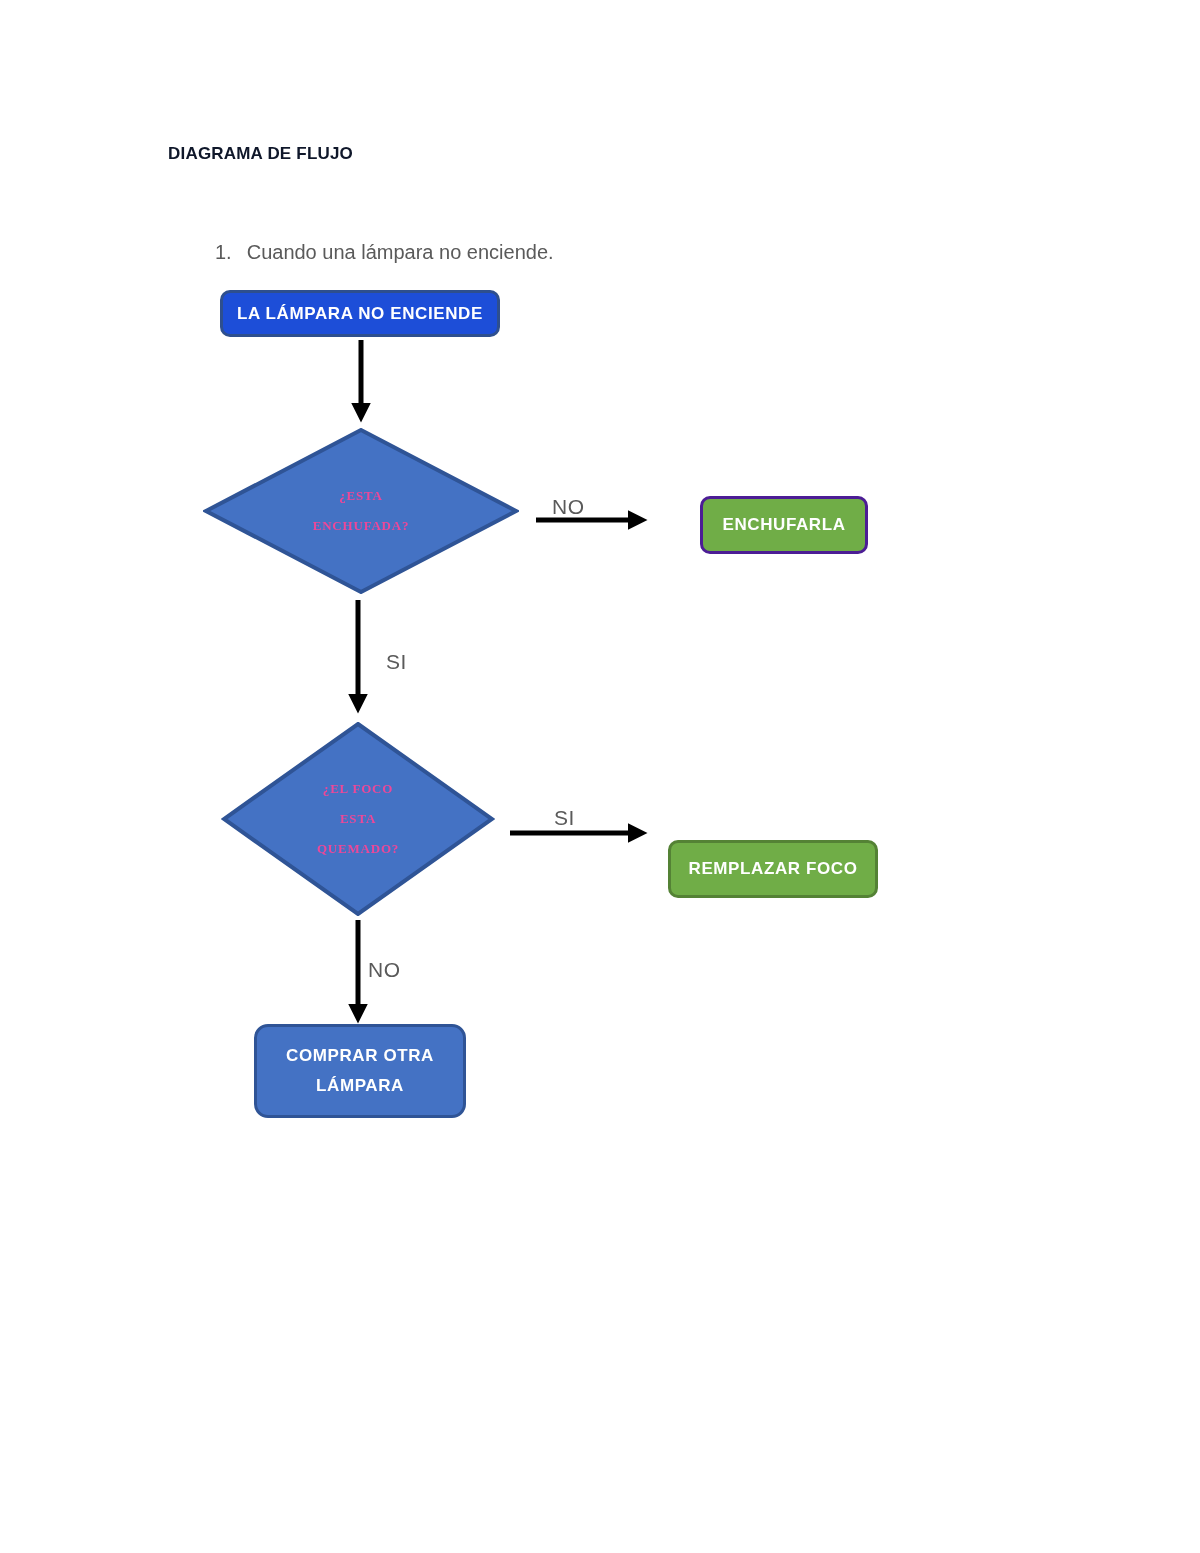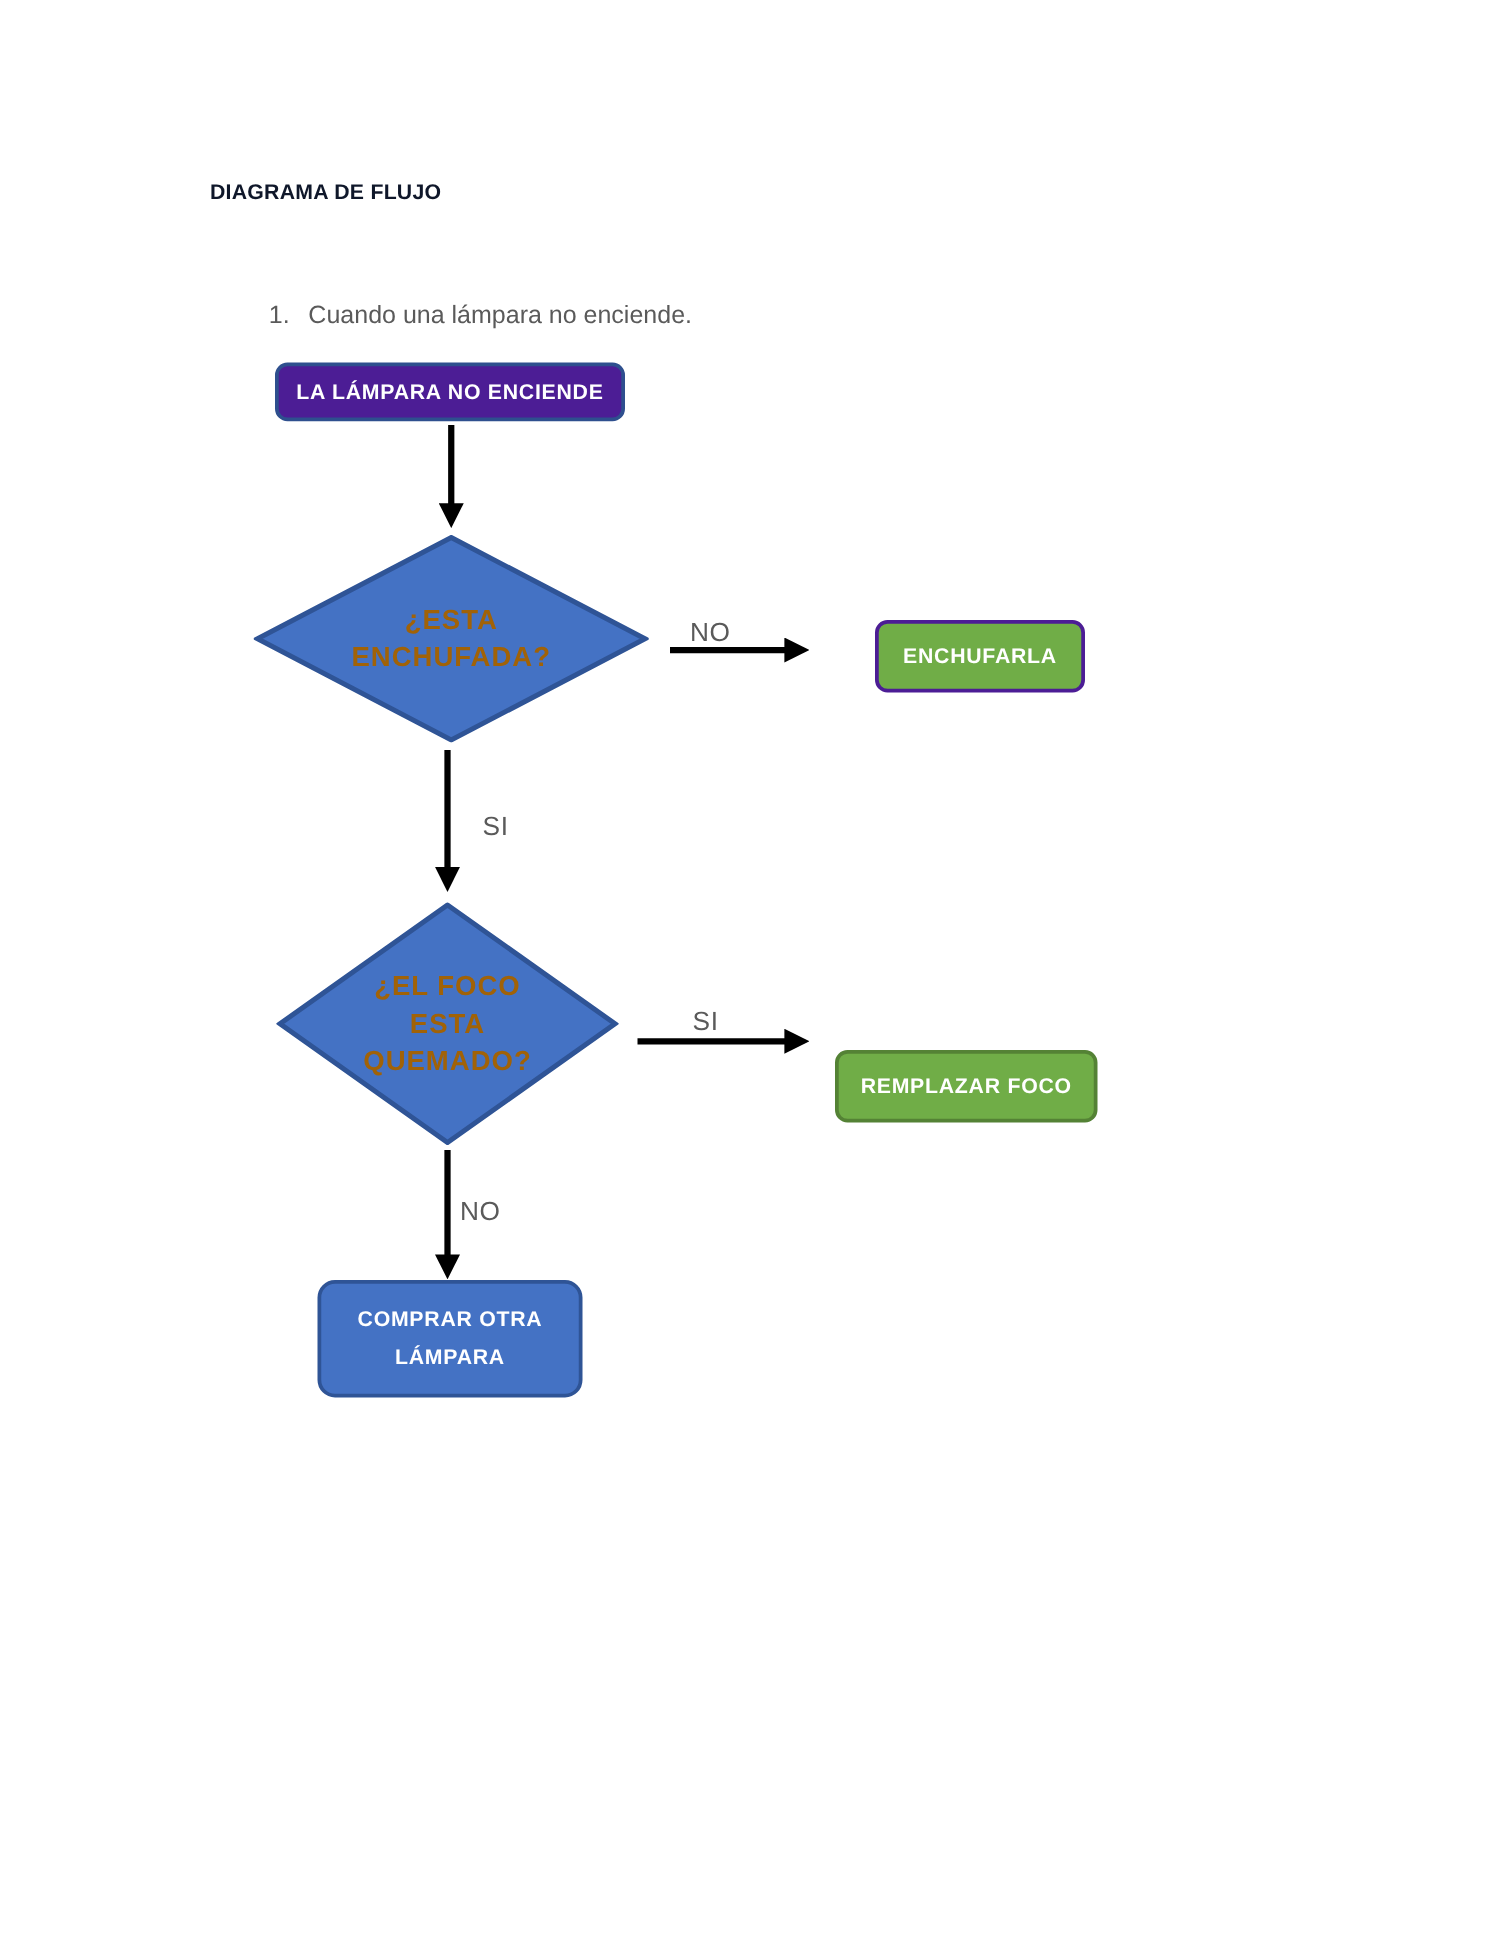--- a/index.html
+++ b/index.html
@@ -37,21 +37,21 @@
     color: #ffffff;
     font-weight: bold;
     font-size: 17px;
     letter-spacing: 0.6px;
     text-align: center;
     white-space: pre-line;
     line-height: 30px;
   }
   .node-start {
     left: 220px; top: 290px; width: 280px; height: 47px;
-    background: #4c1d95;
+    background: #1d4ed8;
     border: 3px solid #2E4F8E;
     border-radius: 10px;
   }
   .node-action-1 {
     left: 700px; top: 496px; width: 168px; height: 58px;
     background: #70AD47;
     border: 3px solid #4c1d95;
     border-radius: 10px;
   }
   .node-action-2 {
@@ -67,23 +67,23 @@
     border: 3px solid #2F5496;
     border-radius: 14px;
   }
   .decision { position: absolute; }
   .decision-1 { left: 203px; top: 428px; width: 316px; height: 166px; }
   .decision-2 { left: 221px; top: 722px; width: 274px; height: 194px; }
   .decision svg.shape { position: absolute; left: 0; top: 0; width: 100%; height: 100%; }
   .decision .label {
     position: absolute; inset: 0;
     display: flex; align-items: center; justify-content: center;
-    color: #a16207; font-weight: bold; font-size: 22px;
+    color: #ec4899; font-weight: bold; font-size: 13px;
     letter-spacing: 0.8px; line-height: 30px;
-    white-space: pre-line; text-align: center;
+    white-space: pre-line; text-align: center; font-family: Liberation Serif, serif;
   }
   .arrows {
     position: absolute; left: 0; top: 0;
     pointer-events: none;
   }
   .edge-label {
     position: absolute;
     color: #5a5a5a;
     font-size: 21px;
     letter-spacing: 0.5px;

